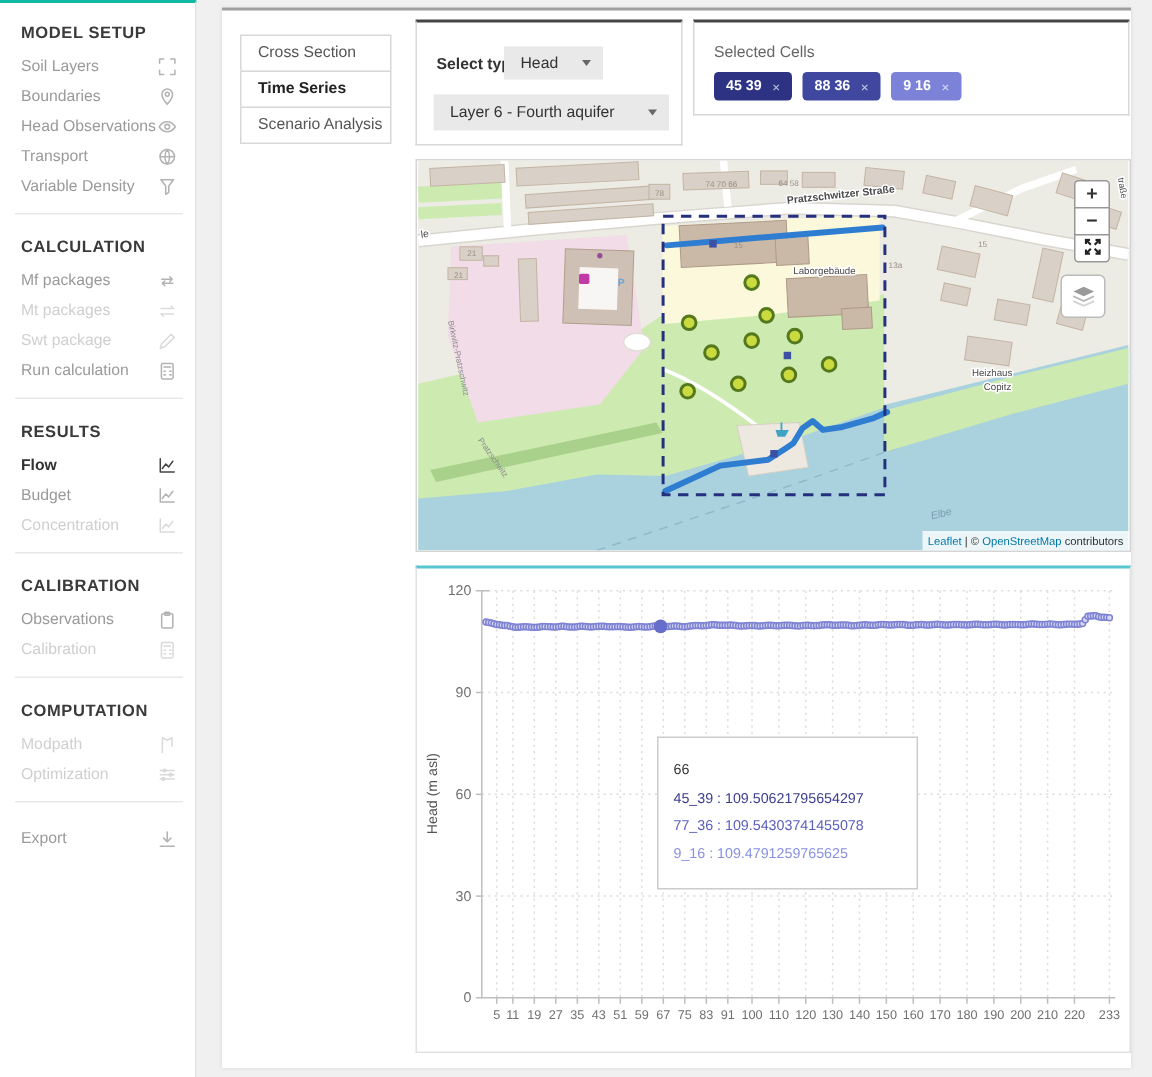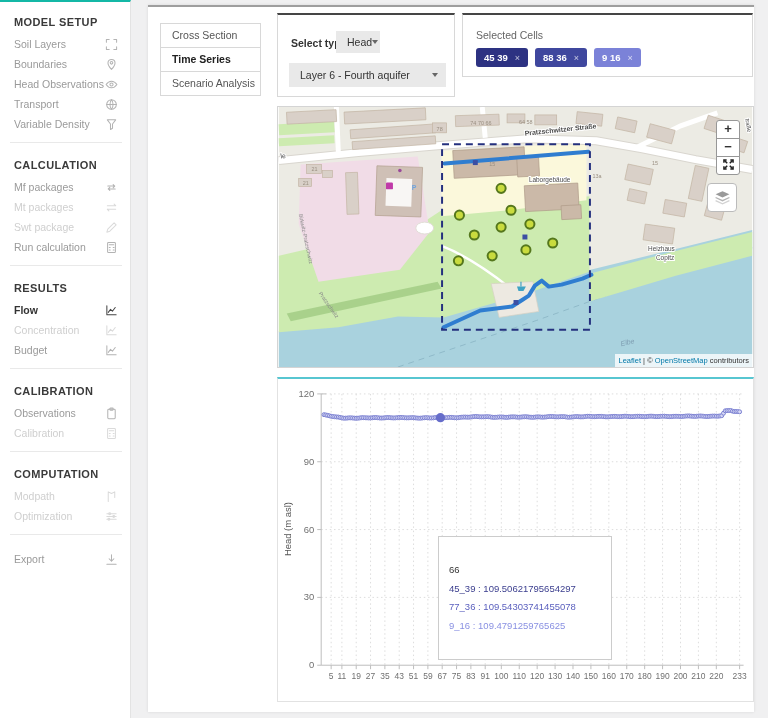--- a/index.html
+++ b/index.html
@@ -25,21 +25,21 @@
   
   .tabs{position:absolute;left:12px;top:17px;width:101px;}
   .tab{height:23px;line-height:23px;border:1px solid #d8d8d8;margin-top:-1px;background:#fff;
        font-size:10.5px;color:#555;padding-left:11px;cursor:pointer;}
   .tab.active{font-weight:bold;color:#222;}
   
   .panel{position:absolute;background:#fff;border:1px solid #d8d8d8;box-sizing:border-box;}
   .sel-panel{left:129px;top:6px;width:178px;height:84px;border-top:2px solid #454545;}
   .sel-label{position:absolute;left:13px;top:22px;font-size:10.5px;font-weight:bold;color:#333;}
   .dd{position:absolute;background:#e9e9e9;display:flex;align-items:center;cursor:pointer;}
-  .dd1{left:58px;top:16px;width:44px;height:22px;}
+  .dd1{left:58px;top:16px;width:66px;height:22px;}
   .dd2{left:11px;top:48px;width:157px;height:24px;}
   .dd span.txt{font-size:10.5px;color:#333;padding-left:11px;flex:1;}
   .caret{width:0;height:0;border-left:3.5px solid transparent;border-right:3.5px solid transparent;
          border-top:4.5px solid #666;margin-right:8px;}
   
   .cells-panel{left:314px;top:6px;width:291px;height:64px;border-top:2px solid #454545;}
   .cells-label{position:absolute;left:13px;top:14px;font-size:10.5px;color:#666;}
   .chips{position:absolute;left:13px;top:33px;display:flex;gap:7px;text-align:right;}
   .chip{color:#fff;font-size:9.5px;font-weight:bold;padding:4px 8px;border-radius:3px;
         display:flex;align-items:center;cursor:pointer;}
@@ -58,21 +58,21 @@
   .layers-btn{position:absolute;right:16px;top:76px;width:28px;height:27px;background:#fff;
         border:1px solid #bbb;border-radius:4px;display:flex;align-items:center;justify-content:center;cursor:pointer;}
   .attrib{position:absolute;right:0;bottom:0;background:rgba(255,255,255,.78);font-size:7.5px;
         color:#333;padding:2px 4px;}
   .attrib .lnk{color:#0078a8;cursor:pointer;}
   
   .chart-panel{left:129px;top:370px;width:477px;height:325px;border:1px solid #e2e2e2;
                border-top:2px solid #57c6d1;}
   #chart-host{position:absolute;left:0;top:0;width:477px;height:325px;}
   .tooltip{position:absolute;left:160px;top:112px;width:152px;background:#fff;
-           border:1px solid #ccc;padding:24px 10px;font-size:9.5px;line-height:1.95;margin-top:45px;}
+           border:1px solid #ccc;padding:13px 10px;font-size:9.5px;line-height:1.95;}
   .tt-title{color:#333;}
   .tt-row{white-space:nowrap;}
 </style>
 </head>
 <body>
 
 <aside class="sidebar">
   <div class="shead">MODEL SETUP</div>
   <div class="srow">
     <span class="slabel">Soil Layers</span>
@@ -138,29 +138,29 @@
   <div class="sdiv"></div>
 
   <div class="shead">RESULTS</div>
   <div class="srow active">
     <span class="slabel">Flow</span>
     <svg class="sicon" viewBox="0 0 14 14">
         <path d="M2 2v9.5h10"></path>
         <path d="M3.5 9 6 5.8l2 2 3-4"></path>
       </svg>
   </div>
+  <div class="srow">
+    <span class="slabel">Budget</span>
+    <svg class="sicon" viewBox="0 0 14 14">
+        <path d="M2 2v9.5h10"></path>
+        <path d="M3.5 9 6 5.8l2 2 3-4"></path>
+      </svg>
+  </div>
   <div class="srow disabled">
     <span class="slabel">Concentration</span>
-    <svg class="sicon" viewBox="0 0 14 14">
-        <path d="M2 2v9.5h10"></path>
-        <path d="M3.5 9 6 5.8l2 2 3-4"></path>
-      </svg>
-  </div>
-  <div class="srow">
-    <span class="slabel">Budget</span>
     <svg class="sicon" viewBox="0 0 14 14">
         <path d="M2 2v9.5h10"></path>
         <path d="M3.5 9 6 5.8l2 2 3-4"></path>
       </svg>
   </div>
   <div class="sdiv"></div>
 
   <div class="shead">CALIBRATION</div>
   <div class="srow">
     <span class="slabel">Observations</span>

